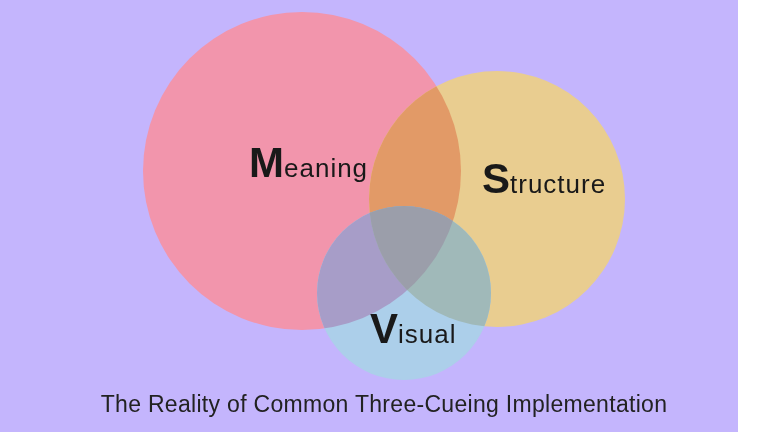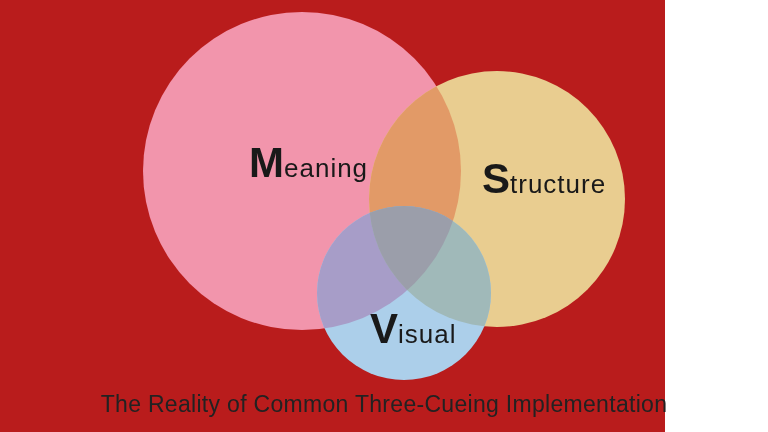--- a/index.html
+++ b/index.html
@@ -6,23 +6,23 @@
     margin: 0;
     padding: 0;
     width: 768px;
     height: 432px;
     background: #ffffff;
     overflow: hidden;
     font-family: "Liberation Sans", sans-serif;
   }
   .stage {
     position: relative;
-    width: 665px;
+    width: 738px;
     height: 432px;
-    background: #b91c1c;
+    background: #c4b5fd;
   }
   svg { display: block; }
   .venn-label {
     fill: #191919;
     font-family: "Liberation Sans", sans-serif;
   }
   .venn-label .initial {
     font-weight: 700;
     font-size: 42px;
   }

